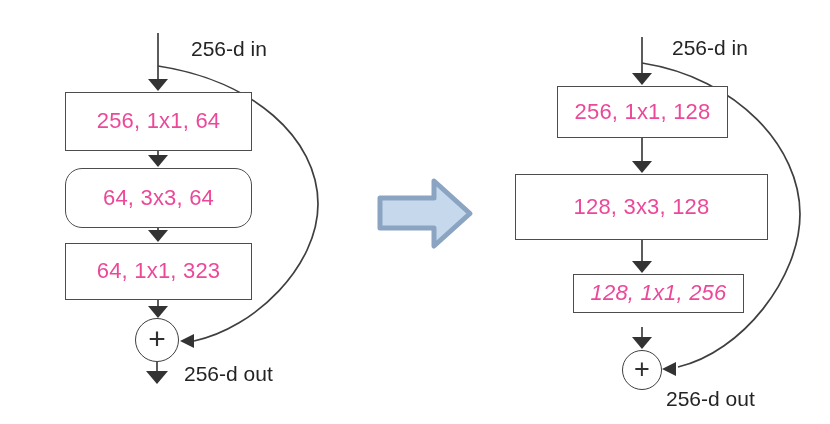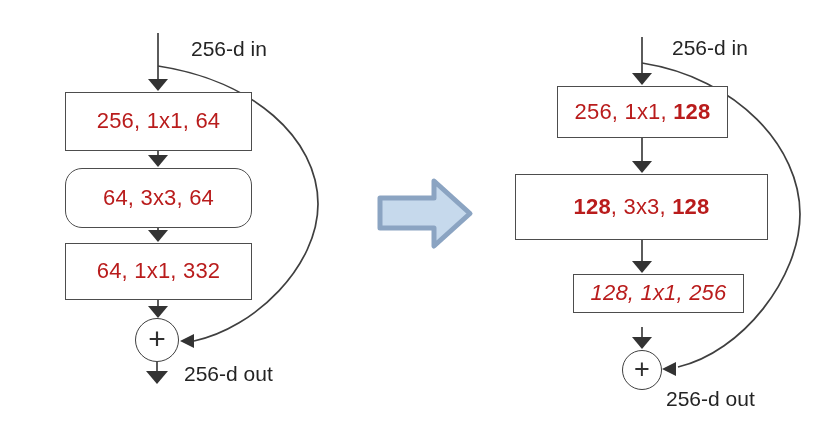--- a/index.html
+++ b/index.html
@@ -21,29 +21,29 @@
     width: 830px; height: 424px;
   }
   .node-box {
     position: absolute;
     background: #ffffff;
     border: 1.6px solid #4d4d4d;
     display: flex;
     flex-direction: column;
     align-items: center;
     justify-content: center;
-    color: #b91c1c;
+    color: #ec4899;
     font-size: 22px;
     letter-spacing: 0.2px;
     box-sizing: border-box;
     text-align: center;
     line-height: 1.22;
     white-space: nowrap;
   }
-  .node-box b { font-weight: 700; }
+  .node-box b { font-weight: 400; }
   .flow-label {
     position: absolute;
     color: #242424;
     font-size: 21px;
     white-space: nowrap;
   }
   .plus-circle {
     position: absolute;
     background: #ffffff;
     border: 1.6px solid #3f3f3f;
@@ -108,21 +108,21 @@
 
     <div class="node-box" style="left:65px; top:92px; width:187px; height:59px;">
       <span>256, 1x1, 64</span>
     </div>
 
     <div class="node-box" style="left:65px; top:168px; width:187px; height:60px;border-radius:17px;">
       <span>64, 3x3, 64</span>
     </div>
 
     <div class="node-box" style="left:65px; top:243px; width:187px; height:57px;">
-      <span>64, 1x1, 332</span>
+      <span>64, 1x1, 323</span>
     </div>
 
     <div class="plus-circle" style="left:135px; top:318px; width:44px; height:44px;">
       <span>+</span>
     </div>
 
     <div class="flow-label" style="left:184px; top:362px;">256-d out</div>
   </div>
 
   <div>

